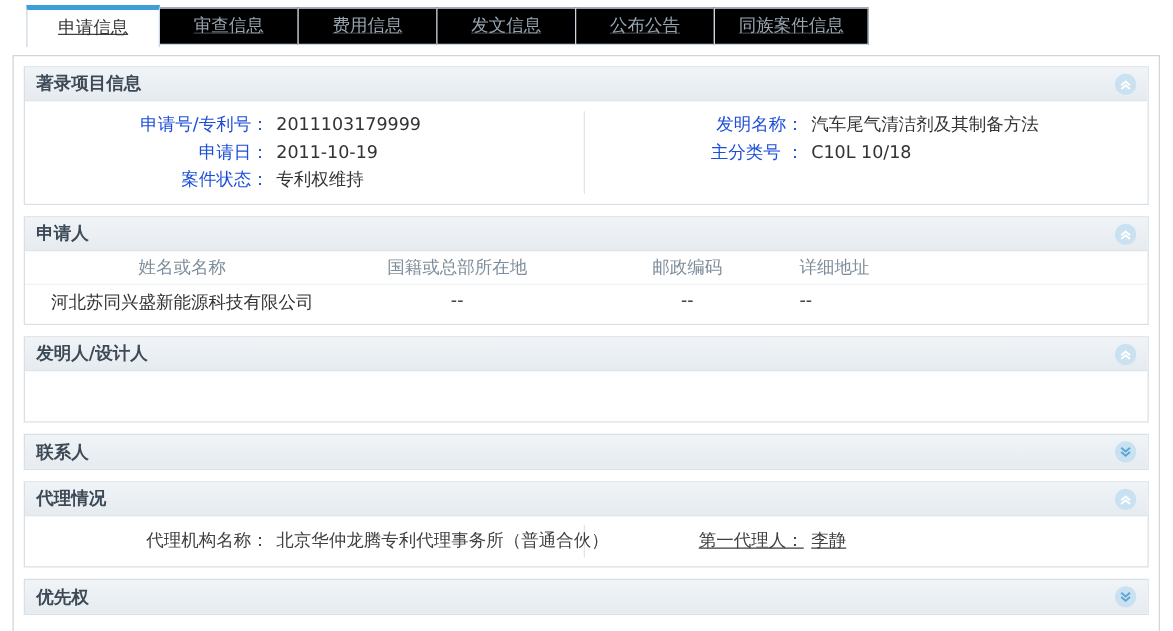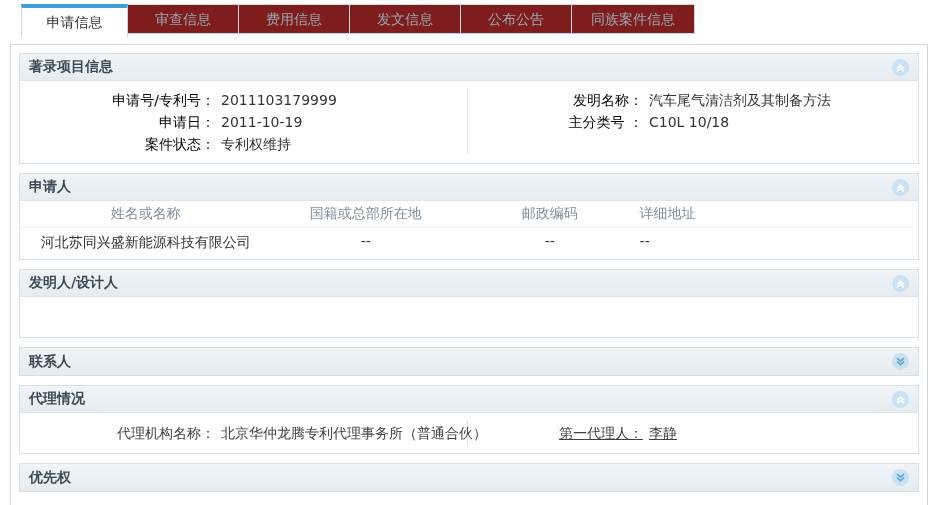--- a/index.html
+++ b/index.html
@@ -1,22 +1,22 @@
 <!DOCTYPE html>
 <html><head>
 <meta charset="utf-8">
 <style>
   * { margin:0; padding:0; box-sizing:border-box; }
   html,body { width:938px; height:505px; overflow:hidden; background:#fff;
     font-family:"DejaVu Sans","Liberation Sans",sans-serif; font-size:14px; color:#404040; }
 
   
-  .tabbar { display:flex; align-items:flex-start; margin:4px 0 0 21px; height:34px; }
+  .tabbar { display:flex; align-items:center; margin:4px 0 0 21px; height:34px;text-decoration:underline; }
   .tab { height:30px; line-height:28px; width:112px; text-align:center;
-    background:#7f1d1d; border:1px solid #cbd8e2; color:#98a6b2; cursor:pointer;
+    background:#000000; border:1px solid #cbd8e2; color:#98a6b2; cursor:pointer;
     margin-left:-1px; }
   .tab.last { width:124px; }
   .tab.active { height:34px; line-height:29px; width:107px; background:#fff;
     border-top:4px solid #3e9fd8; border-bottom:1px solid #fff; color:#333;
     margin-left:0; position:relative; z-index:2; }
 
   
   .container { margin:6px 10px 0 10px; border:1px solid #d5d5d5; background:#fff;
     padding:8px; height:470px; overflow:hidden; }
 
@@ -29,21 +29,21 @@
   .cicon { width:17px; height:17px; border-radius:50%; background:#c9e1f0;
     display:flex; align-items:center; justify-content:center; cursor:pointer; flex:none; }
   .cicon svg { display:block; }
 
   
   .kv-wrap { display:flex; padding:8px 0; }
   .kv-col { padding:0; }
   .kv-col.left { width:448px; border-right:1px solid #e3e3e3; }
   .kv-col.right { flex:1; }
   .kv-row { height:22px; line-height:22px; display:flex; }
-  .kv-label { text-align:right; flex:none; color:#000000; }
+  .kv-label { text-align:right; flex:none; color:#1d4ed8; }
   .kv-col.left  .kv-label { width:195px; }
   .kv-col.right .kv-label { width:175px; }
   .kv-value { margin-left:6px; color:#333; white-space:nowrap; }
 
   
   .tbl { width:100%; }
   .tbl-head { display:flex; height:26px; align-items:center; color:#7e8d9a; }
   .tbl-row  { display:flex; padding:5px 0 8px 0; border-top:1px solid #f0f2f4; color:#333; }
   .c1 { width:28%; text-align:center; }
   .c2 { width:21%; text-align:center; }

